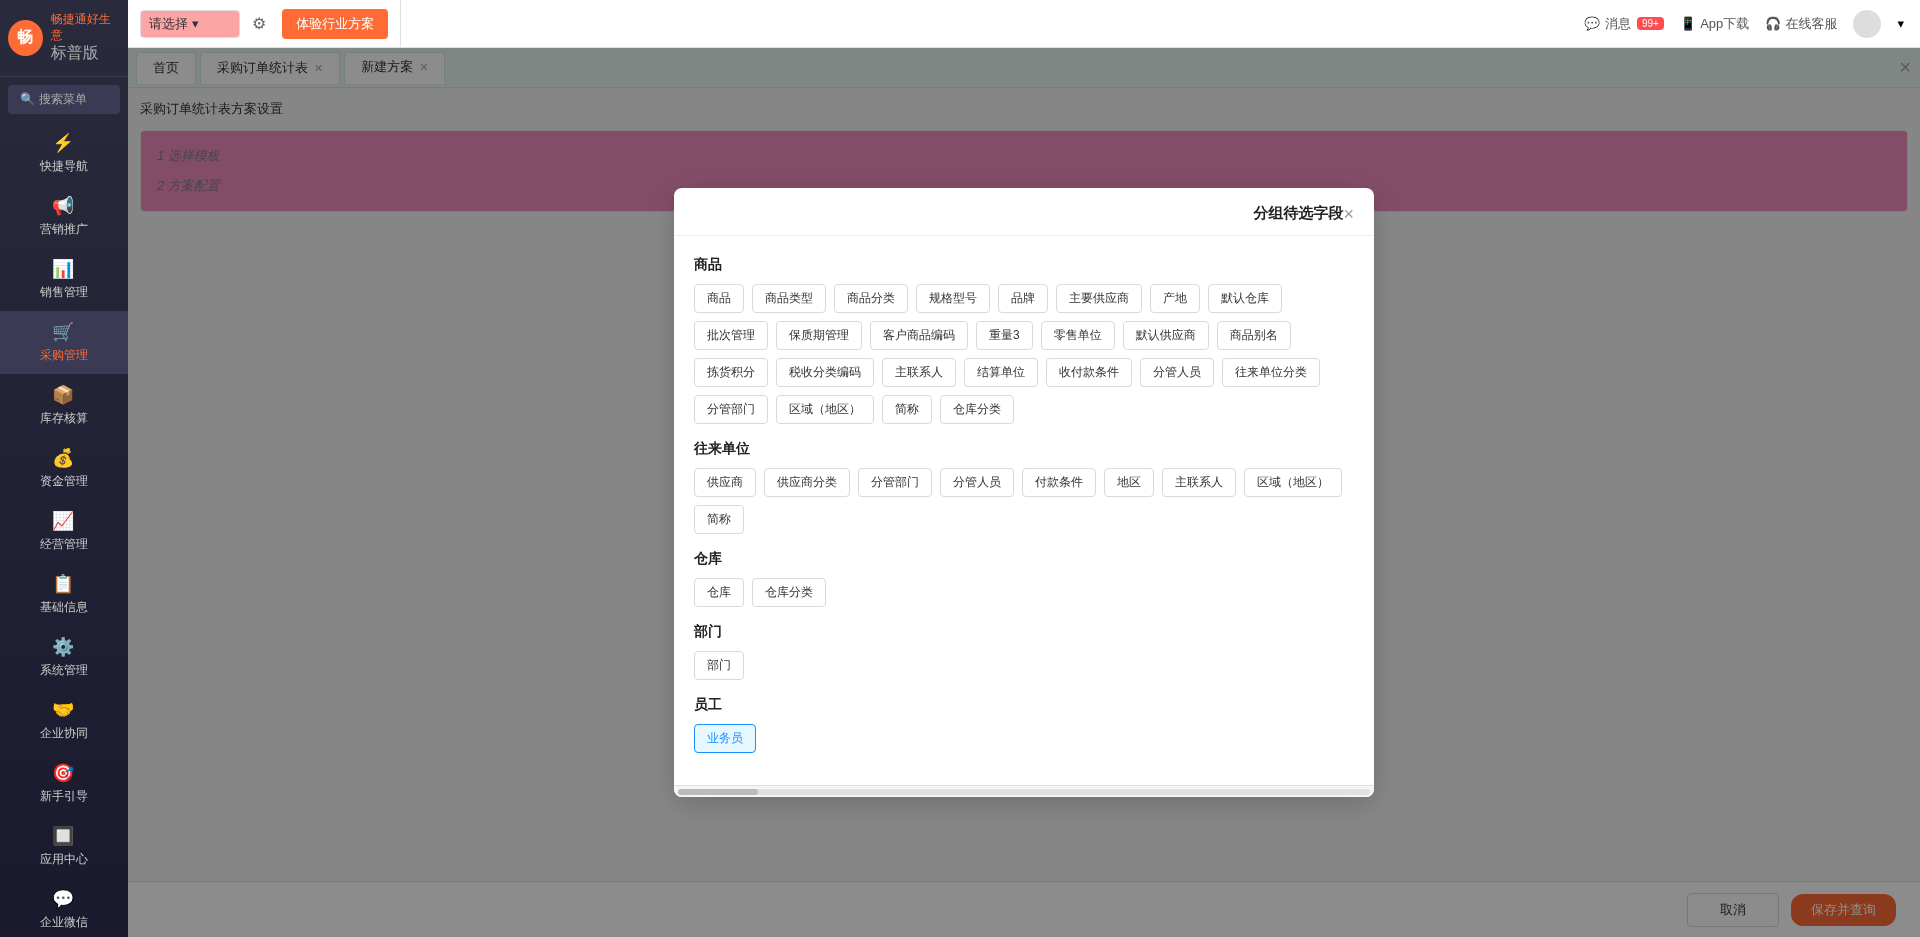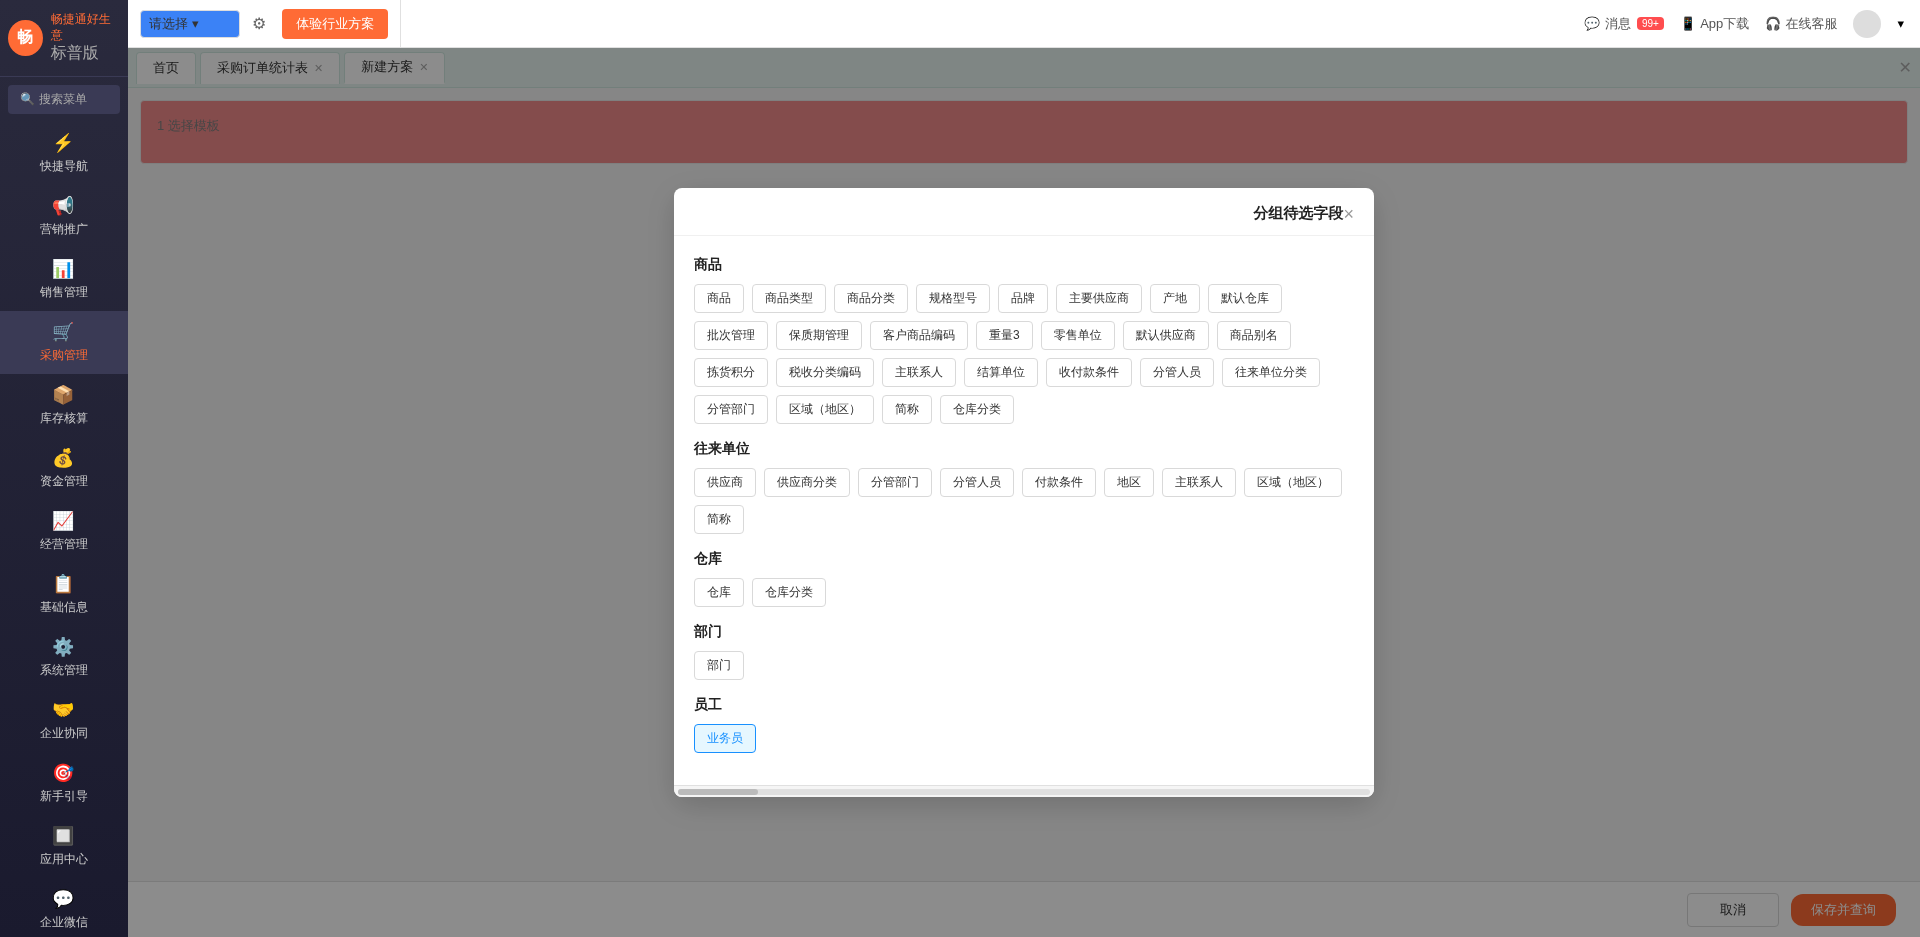--- a/index.html
+++ b/index.html
@@ -37,21 +37,21 @@
       position: fixed; left: 128px; top: 0; right: 0; height: 48px;
       background: #fff; border-bottom: 1px solid #e0e0e0;
       display: flex; align-items: center; z-index: 99;
     }
     .header-left {
       display: flex; align-items: center; padding: 0 12px; gap: 8px;
       border-right: 1px solid #e0e0e0; height: 100%;
     }
     .header-select {
       border: 1px solid #ddd; border-radius: 4px; padding: 4px 8px;
-      background: #3b82f6; color: #333; font-size: 13px; cursor: pointer;
+      background: #fca5a5; color: #333; font-size: 13px; cursor: pointer;
       display: flex; align-items: center; gap: 4px; min-width: 100px;
     }
     .header-gear { color: #666; font-size: 16px; cursor: pointer; margin-left: 4px; }
     .header-btn {
       background: #ff6b35; color: white; border: none; border-radius: 4px;
       padding: 6px 14px; cursor: pointer; font-size: 13px; margin-left: 8px;
     }
     .header-right {
       margin-left: auto; display: flex; align-items: center; gap: 16px; padding-right: 16px;
     }
@@ -78,22 +78,22 @@
     .tab-close { color: #aaa; font-size: 11px; cursor: pointer; }
     .tab-bar-close { margin-left: auto; color: #aaa; cursor: pointer; font-size: 16px; }
 
     
     .main-content {
       position: fixed; left: 128px; top: 88px; right: 0; bottom: 0;
       background: #f5f5f5; overflow: auto; padding: 12px;
     }
     .page-title { font-size: 13px; color: #333; margin-bottom: 12px; }
     .content-card {
-      background: #ef4444; border-radius: 4px; padding: 16px;
-      border: 1px solid #e0e0e0; opacity: 0.6;
+      background: #ec4899; border-radius: 4px; padding: 16px;
+      border: 1px solid #e0e0e0; opacity: 0.6; font-style: italic;
     }
 
     
     .modal-overlay {
       position: fixed; left: 128px; top: 48px; right: 0; bottom: 0;
       background: rgba(0,0,0,0.45); z-index: 200;
       display: flex; align-items: center; justify-content: center;
     }
     .modal {
       background: #fff; border-radius: 8px; width: 700px; max-height: 620px;
@@ -266,22 +266,24 @@
     <span class="tab-close">✕</span>
   </div>
   <div class="tab active">
     <span>新建方案</span>
     <span class="tab-close">✕</span>
   </div>
   <span class="tab-bar-close">✕</span>
 </div>
 
 <div class="main-content">
+  <div class="page-title">采购订单统计表方案设置</div>
   <div class="content-card">
     <div style="color:#333;font-size:13px;margin-bottom:12px;">1 选择模板</div>
+    <div style="color:#333;font-size:13px;">2 方案配置</div>
   </div>
 </div>
 
 <div class="modal-overlay">
   <div class="modal">
 
     <div class="modal-header">
       <span class="modal-title">分组待选字段</span>
       <span class="modal-close">×</span>
     </div>

